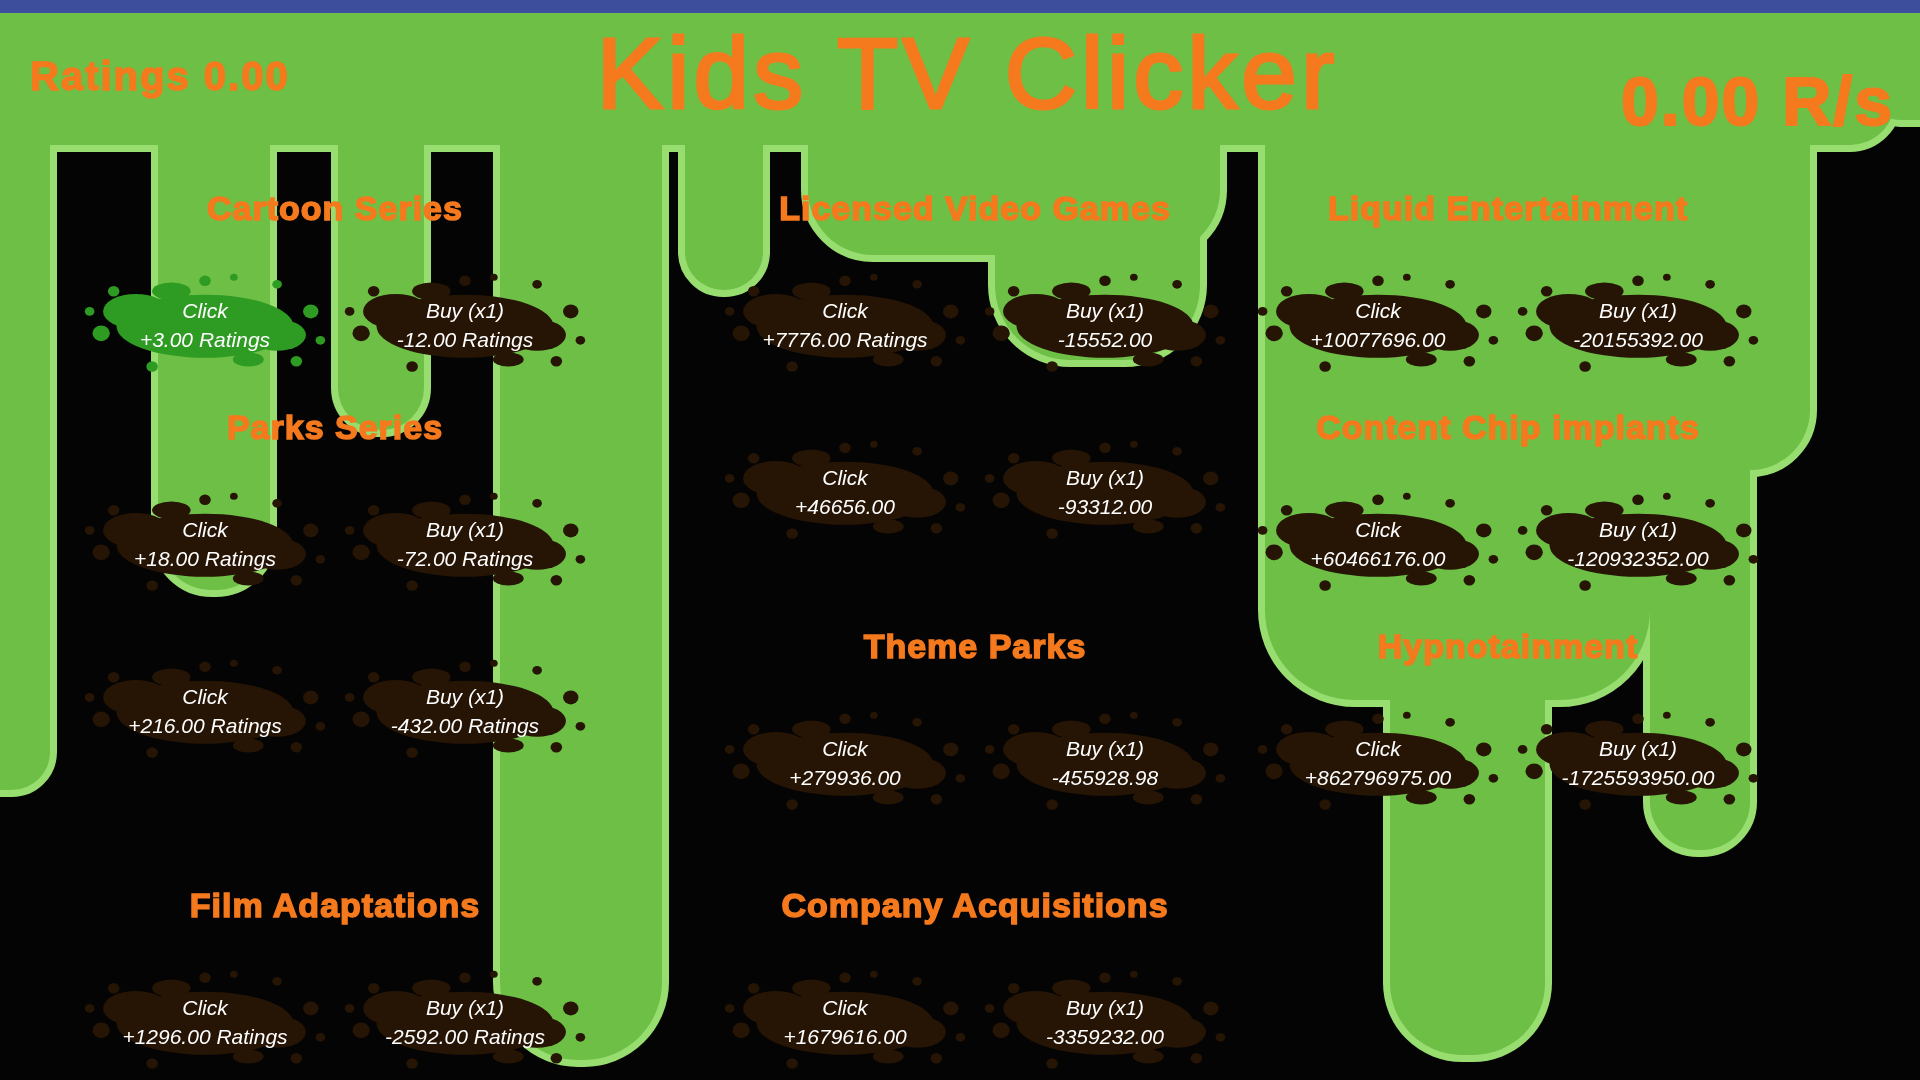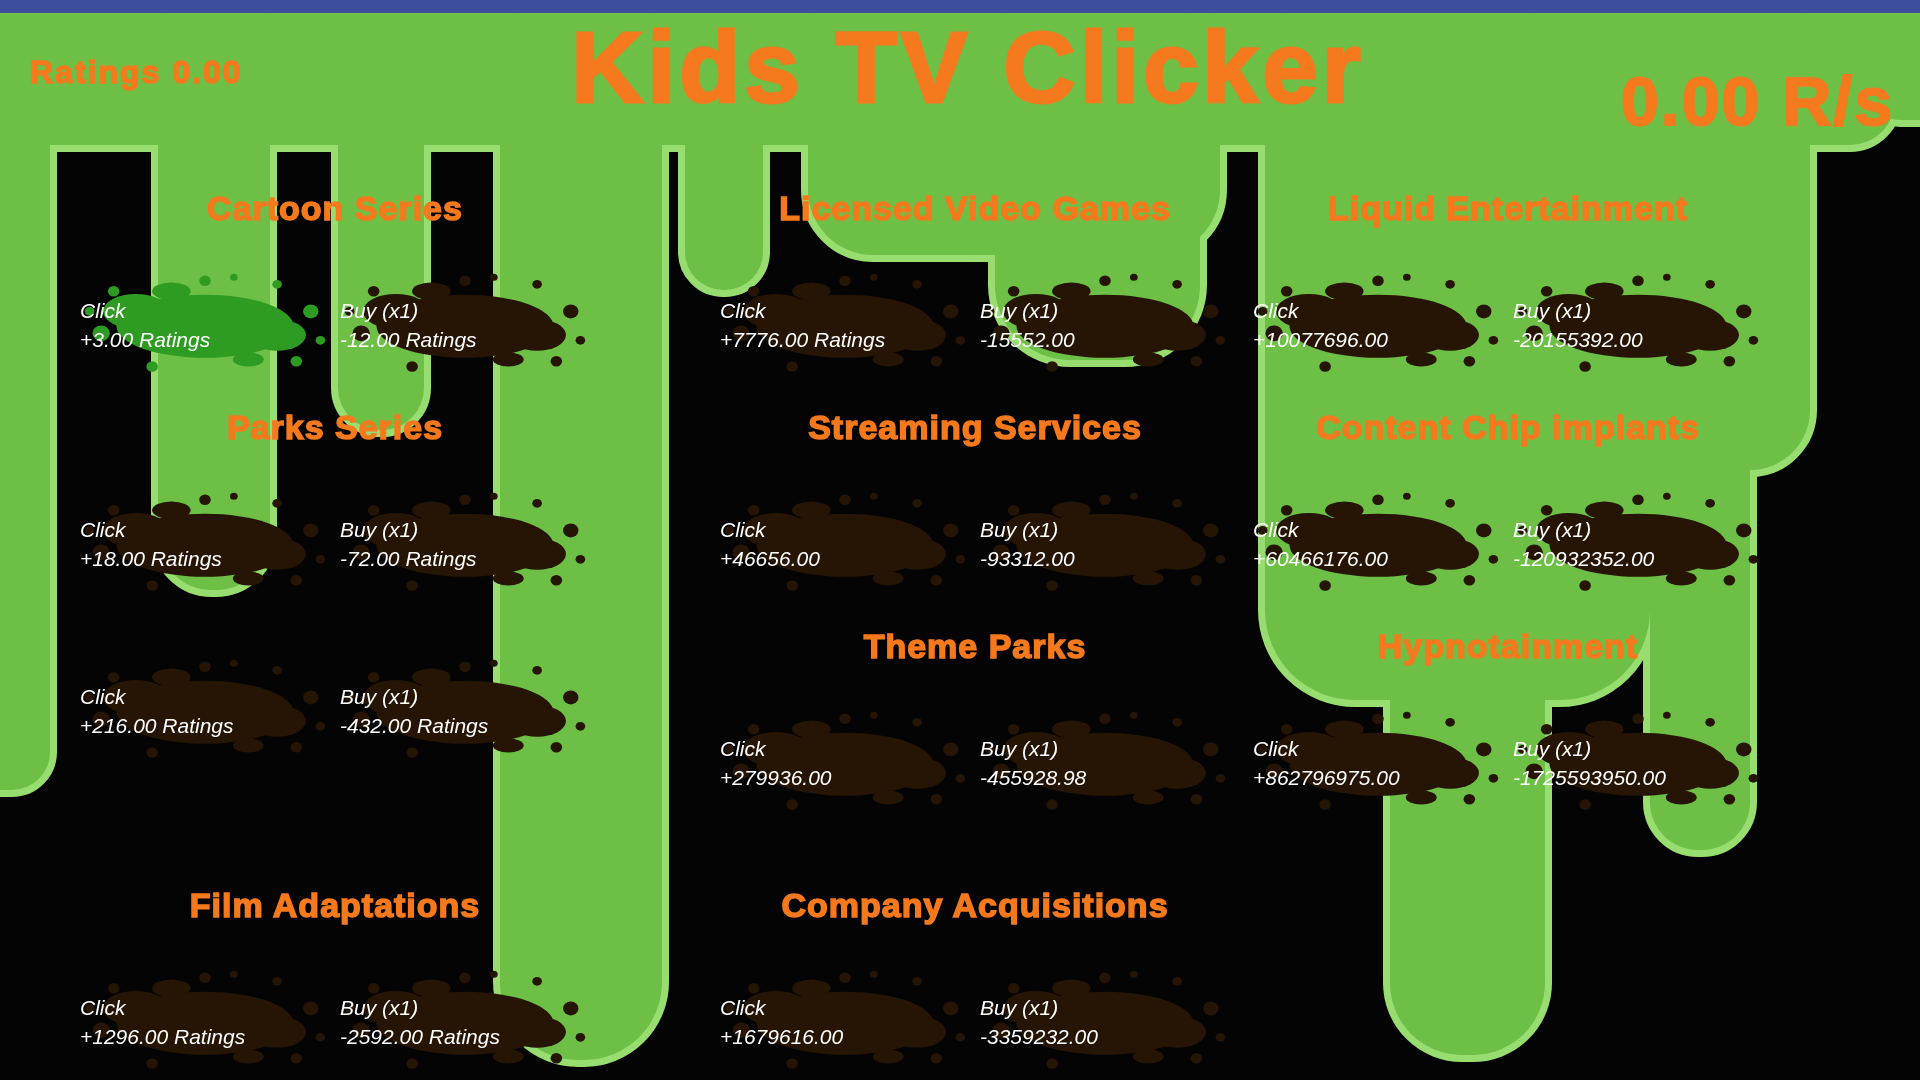--- a/index.html
+++ b/index.html
@@ -21,45 +21,45 @@
   .topbar{position:absolute;top:0;left:0;right:0;height:13px;background:var(--topbar);z-index:6;}
 
   
   .slime{position:absolute;top:0;left:0;z-index:1;}
   .slime-outline{fill:var(--slime);stroke:var(--slime-edge);stroke-width:14;}
   .slime-fill{fill:var(--slime);stroke:none;}
 
   
   .hud{position:absolute;inset:0;z-index:3;pointer-events:none;}
   .hud > *{pointer-events:auto;}
-  .ratings-counter{position:absolute;left:30px;top:54px;font-size:32px;font-weight:bold;
+  .ratings-counter{position:absolute;left:30px;top:54px;font-size:40px;font-weight:bold;
         color:var(--accent);letter-spacing:2px;-webkit-text-stroke:1.5px var(--accent);white-space:nowrap;}
-  .game-title{position:absolute;left:50%;top:10px;transform:translateX(-49%);font-size:100px;
-        font-weight:bold;color:var(--accent);letter-spacing:4px;-webkit-text-stroke:3px var(--accent);white-space:nowrap;}
+  .game-title{position:absolute;left:50%;top:16px;transform:translateX(-49%);font-size:100px;
+        font-weight:normal;color:var(--accent);letter-spacing:4px;-webkit-text-stroke:3px var(--accent);white-space:nowrap;}
   .rate-counter{position:absolute;right:26px;top:62px;font-size:68px;font-weight:bold;
         color:var(--accent);letter-spacing:2px;-webkit-text-stroke:2px var(--accent);white-space:nowrap;}
 
   
   .col{position:absolute;top:170px;width:560px;z-index:3;}
   .col-1{left:55px;}
   .col-2{left:695px;}
   .col-3{left:1228px;}
   .section{height:219px;padding-top:12px;text-align:center;}
   .section.last-row{margin-top:40px;}
   .section-title{margin:0;font-size:34px;line-height:52px;font-weight:bold;color:var(--accent);
         letter-spacing:1px;-webkit-text-stroke:1.5px var(--accent);white-space:nowrap;}
   .button-row{margin-top:38px;display:flex;justify-content:center;gap:10px;}
 
   
   .splat-btn{position:relative;width:250px;height:105px;background:none;border:none;padding:0;
         cursor:pointer;font-family:"Liberation Sans",sans-serif;}
   .splat-svg{position:absolute;inset:0;width:100%;height:100%;}
   .splat-btn.dark .splat-svg{fill:var(--splat-dark);}
   .splat-btn.green .splat-svg{fill:var(--splat-green);}
-  .btn-text{position:absolute;inset:0;display:flex;flex-direction:column;align-items:flex-start;
+  .btn-text{position:absolute;inset:0;display:flex;flex-direction:column;align-items:center;
         justify-content:center;color:var(--btn-text);font-style:italic;font-size:21px;line-height:29px;
         white-space:nowrap;}
 </style>
 </head>
 <body>
 
 <div class="page">
 
   <div class="topbar"></div>
 
@@ -227,21 +227,20 @@
             </svg>
           <span class="btn-text">
             <span>Buy (x1)</span>
             <span>-15552.00</span>
           </span>
         </button>
       </div>
     </section>
 
     <section class="section">
-      <h2 class="section-title">Streaming Services</h2>
       <div class="button-row">
         <button class="splat-btn dark">
           <svg class="splat-svg" viewBox="0 0 260 120" preserveAspectRatio="none">
               <use href="#splat"></use>
             </svg>
           <span class="btn-text">
             <span>Click</span>
             <span>+46656.00</span>
           </span>
         </button>

